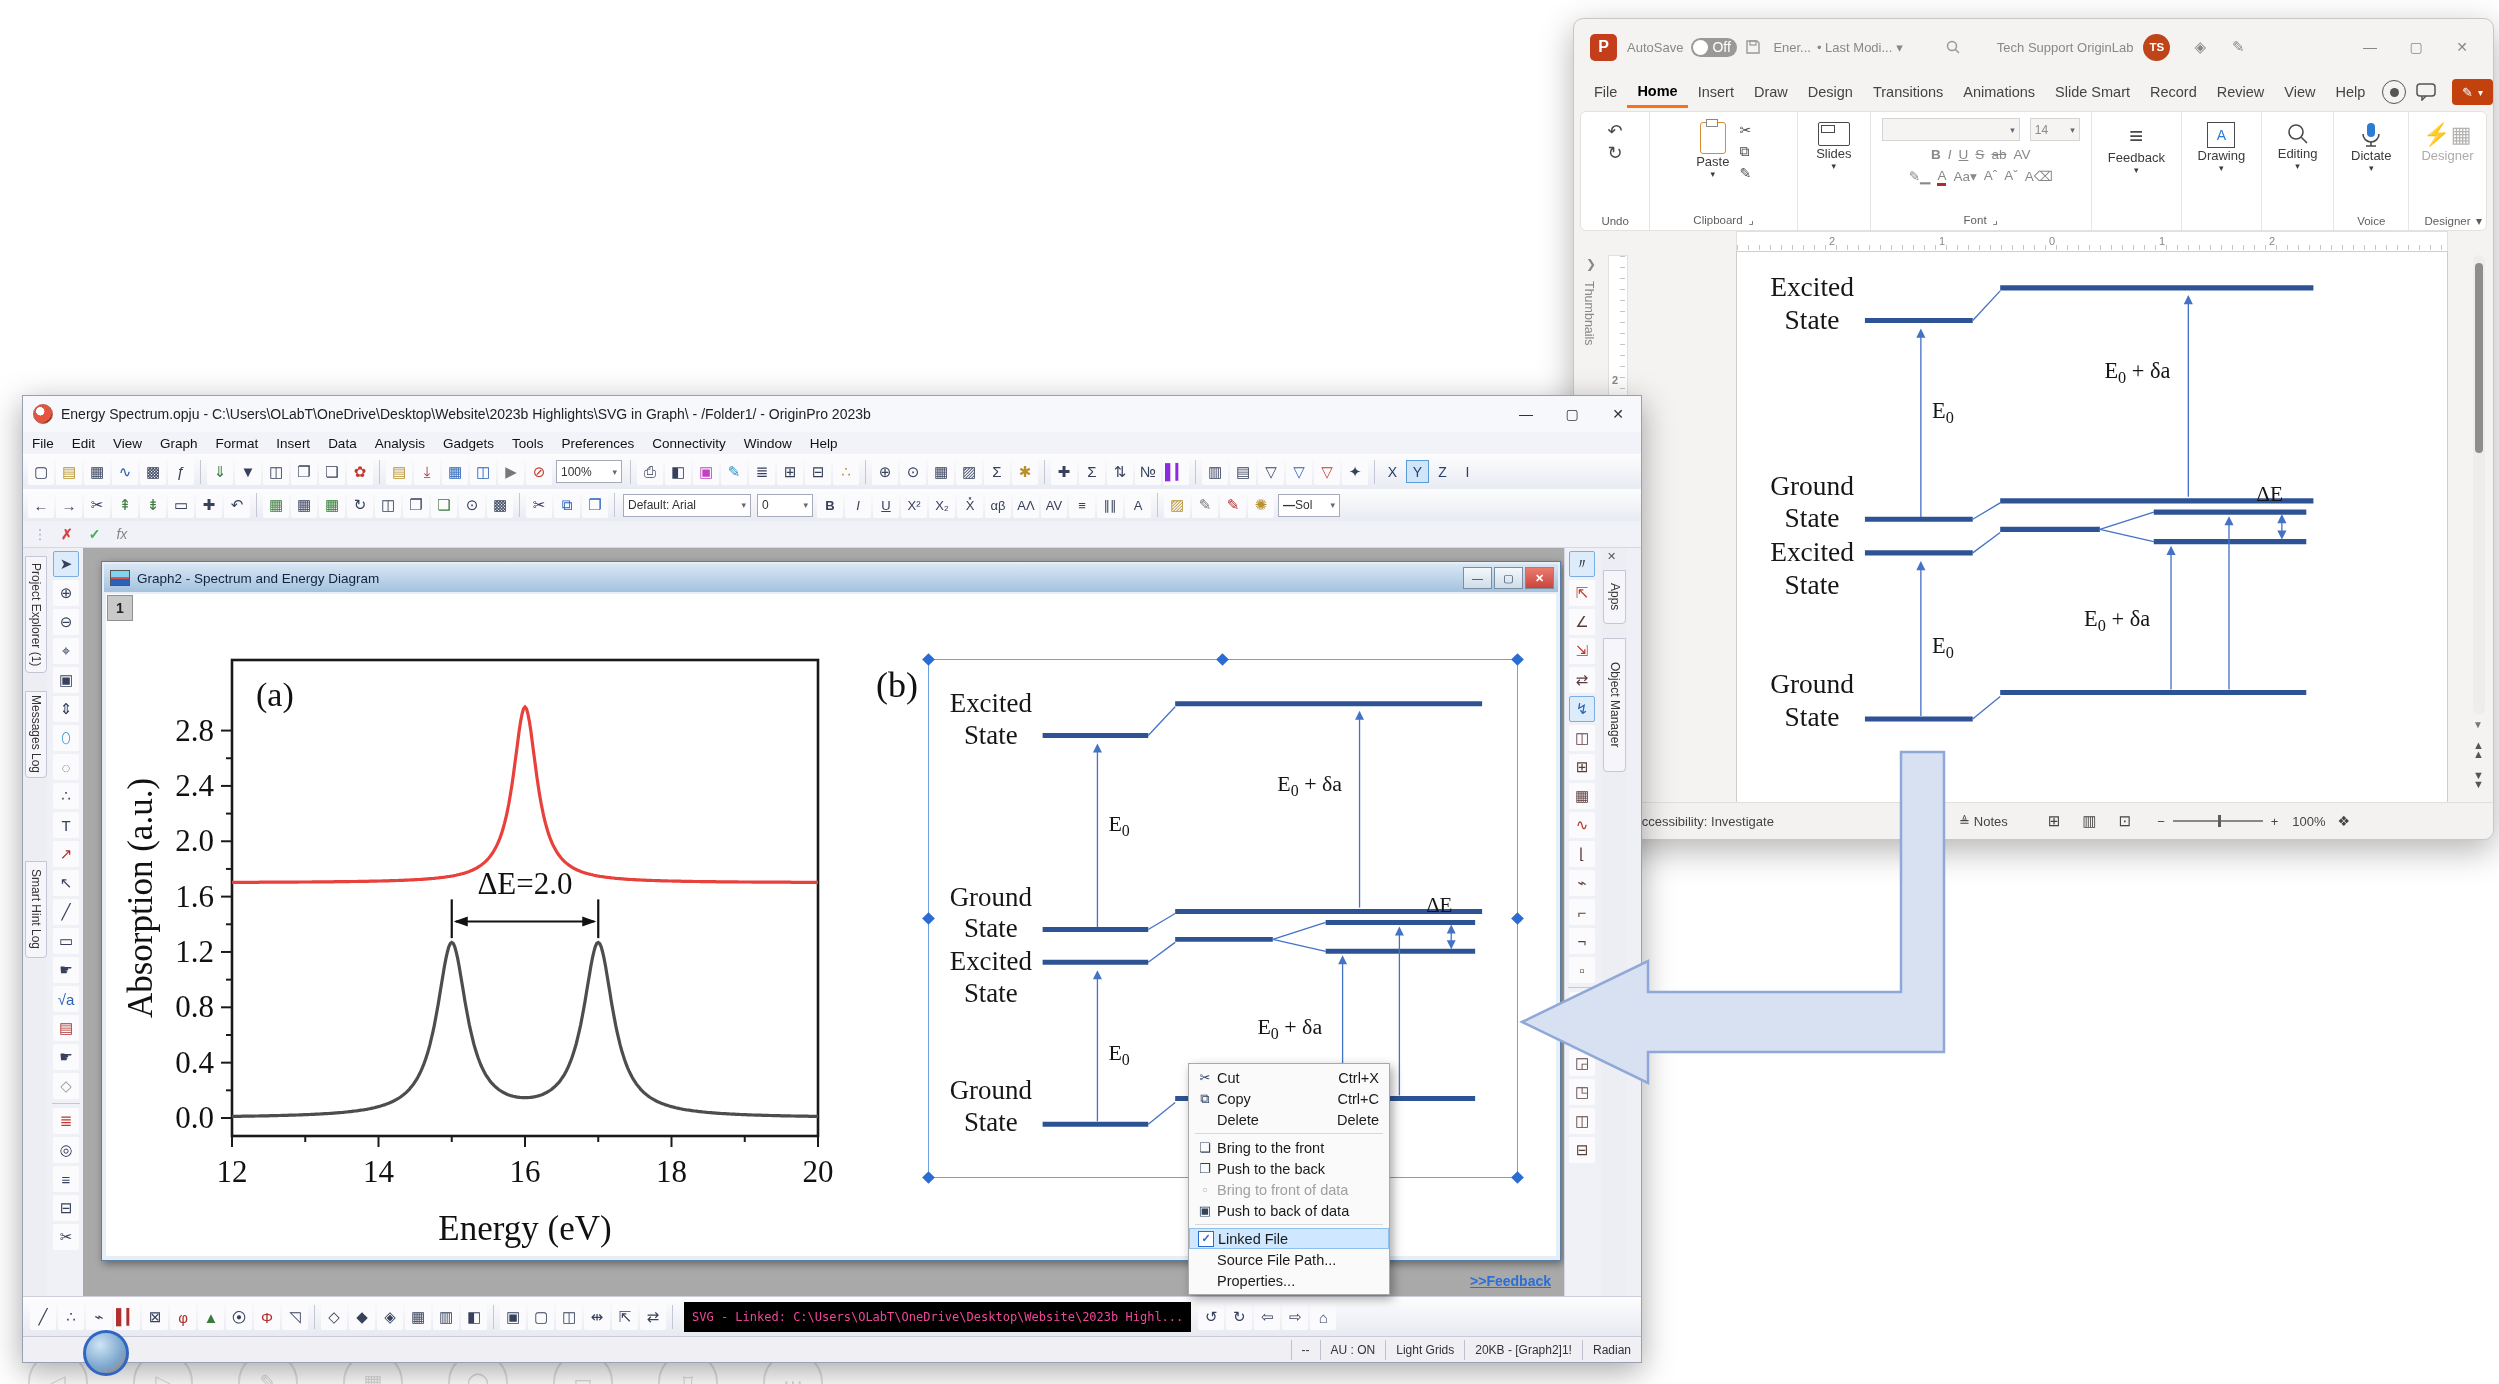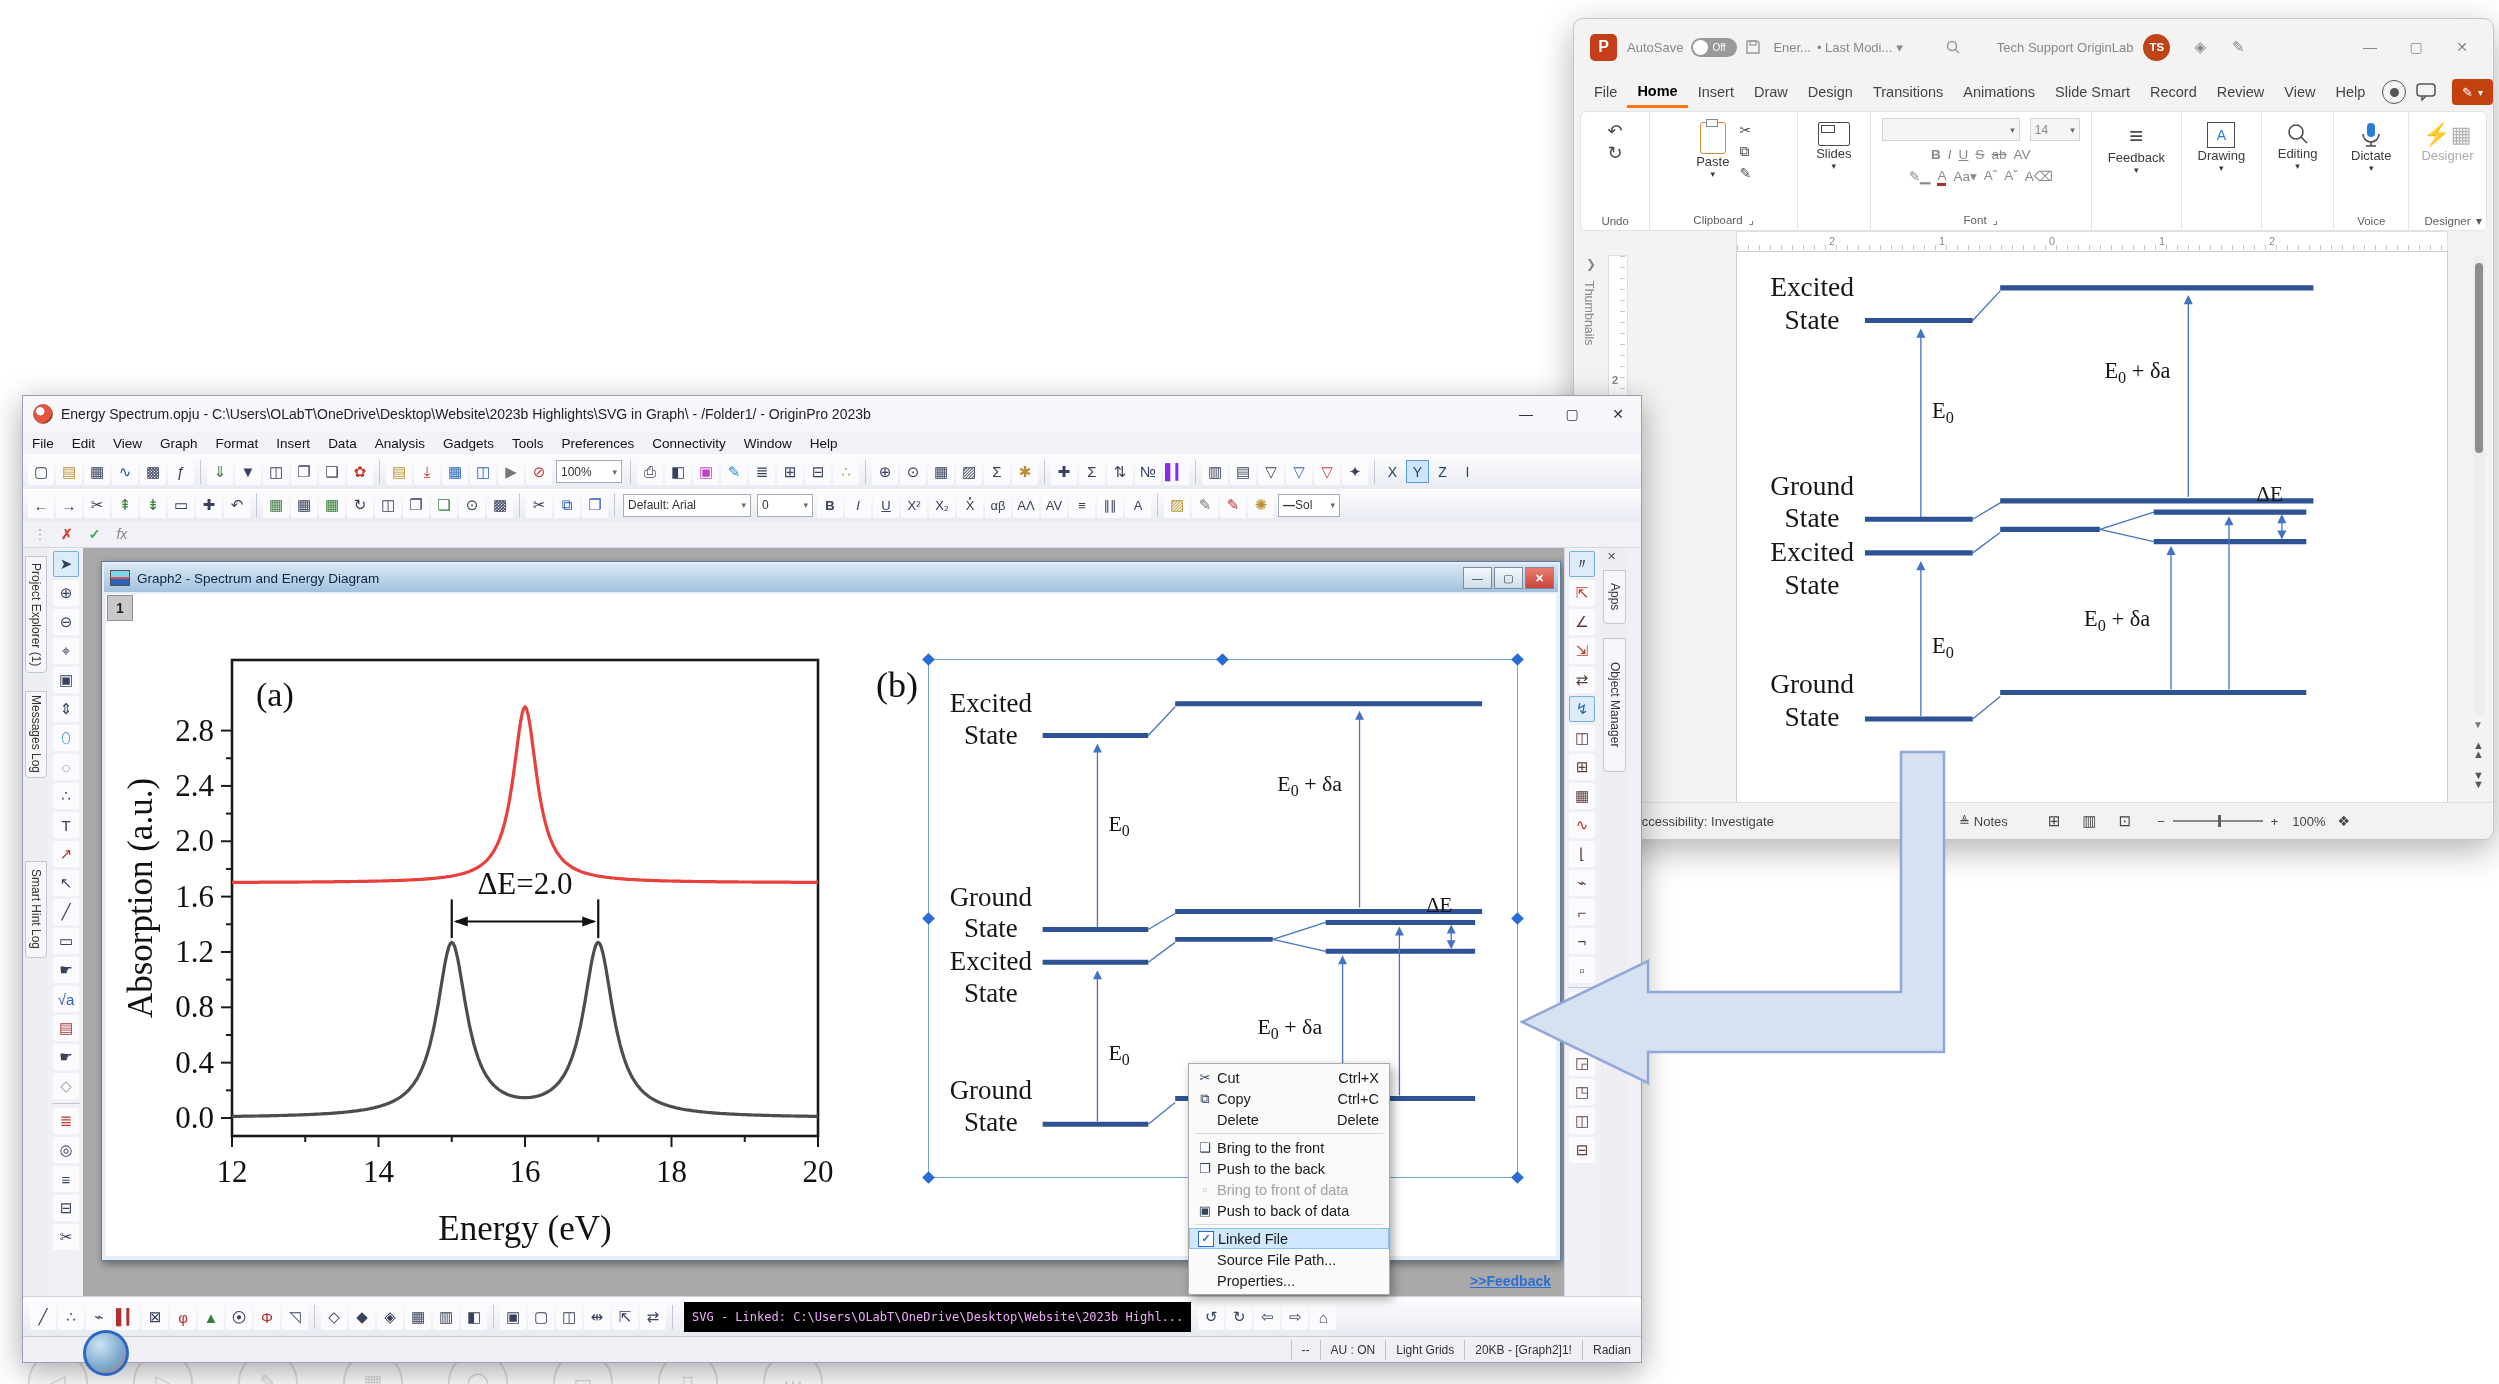--- a/index.html
+++ b/index.html
@@ -60,21 +60,21 @@
   .g-btn{width:27px;height:20px;border:1px solid #7d8da0;background:linear-gradient(#f4f8fc,#cfdde9);
     display:flex;align-items:center;justify-content:center;font-size:11px;color:#243a55;margin-left:2px;}
   .g-btn.close{background:linear-gradient(#e97c70,#c9443a);color:#fff;font-weight:bold;}
   .g-canvas{position:absolute;left:4px;top:32px;right:4px;bottom:4px;background:#ffffff;}
   .page-tab{position:absolute;left:1px;top:1px;width:24px;height:24px;background:#c9c9c9;border:1px solid #909090;
     font-size:14px;font-weight:bold;color:#222;display:flex;align-items:center;justify-content:center;}
   .feedback{position:absolute;right:14px;bottom:8px;font-size:14px;color:#2a6fd6;text-decoration:underline;font-weight:bold;}
   
   .o-bottom{position:absolute;left:0;right:0;bottom:25px;height:40px;background:linear-gradient(#fdfdfe,#e7e9f1);
     border-top:1px solid #cdd0dc;display:flex;align-items:center;overflow:hidden;}
-  .svgstat{height:30px;background:#000;color:#f0abfc;font-family:"DejaVu Sans Mono",monospace;font-size:12px;
+  .svgstat{height:30px;background:#000;color:#ec4899;font-family:"DejaVu Sans Mono",monospace;font-size:12px;
     display:flex;align-items:center;padding:0 8px;margin:0 6px;white-space:nowrap;}
   .o-status{position:absolute;left:0;right:0;bottom:0;height:25px;background:#f0f0f4;border-top:1px solid #c9ccd8;
     display:flex;align-items:center;justify-content:flex-end;font-size:12px;color:#333;}
   .o-status span{border-left:1px solid #bfc2ce;padding:3px 10px;white-space:nowrap;}
   .corner-zoom{position:absolute;left:60px;bottom:-14px;width:40px;height:40px;border-radius:50%;
     background:radial-gradient(circle at 35% 30%,#cfe4f5,#7aa6cc 60%,#b0765f);border:3px solid #2f66c4;z-index:25;}
   
   .sel-rect{border:1.4px solid #6fa1e0;}
   .handle{position:absolute;width:9px;height:9px;background:#2b6cd4;transform:rotate(45deg);}
   
@@ -89,21 +89,21 @@
   .chk{width:14px;height:14px;border:1.6px solid #2b6cd4;background:#fff;color:#2b6cd4;font-size:11px;font-weight:bold;
     display:flex;align-items:center;justify-content:center;margin:0 auto;}
   
   .ppt-win{left:1573px;top:18px;width:919px;height:820px;background:#f5f3f2;border:1px solid #c9c7c5;
     border-radius:10px;box-shadow:0 10px 34px rgba(0,0,0,.3);z-index:10;}
   .p-title{position:absolute;left:0;top:0;right:0;height:56px;display:flex;align-items:center;color:#8a8886;font-size:13px;}
   .p-logo{width:27px;height:27px;border-radius:5px;background:#c43e1c;color:#fff;font-weight:bold;font-size:16px;
     display:flex;align-items:center;justify-content:center;margin:0 10px 0 16px;}
   .pill{width:46px;height:19px;border-radius:10px;background:#9b9998;display:flex;align-items:center;margin:0 8px;}
   .knob{width:15px;height:15px;border-radius:50%;background:#fff;margin-left:2px;}
-  .pill span{color:#fff;font-size:10px;margin-left:4px;}
+  .pill span{color:#fff;font-size:14px;margin-left:4px;}
   .avatar{width:27px;height:27px;border-radius:50%;background:#bf4417;color:#fff;font-size:11.5px;font-weight:bold;
     display:flex;align-items:center;justify-content:center;margin:0 10px;}
   .p-tabs{position:absolute;left:0;top:56px;right:0;height:34px;display:flex;align-items:center;font-size:14.5px;color:#444;}
   .p-tab{padding:6px 10px;white-space:nowrap;}
   .p-tab.active{color:#000;font-weight:bold;border-bottom:3px solid #f97316;}
   .share{background:#c2410c;color:#fff;border-radius:4px;height:26px;display:flex;align-items:center;
     padding:0 10px;font-size:13px;margin-left:6px;}
   .ribbon{position:absolute;left:6px;top:92px;right:6px;height:118px;background:#fff;border:1px solid #e4e2e0;
     border-radius:6px;display:flex;}
   .rgroup{position:relative;border-right:1px solid #e7e5e3;display:flex;flex-direction:column;align-items:center;padding:6px 8px 2px;}

